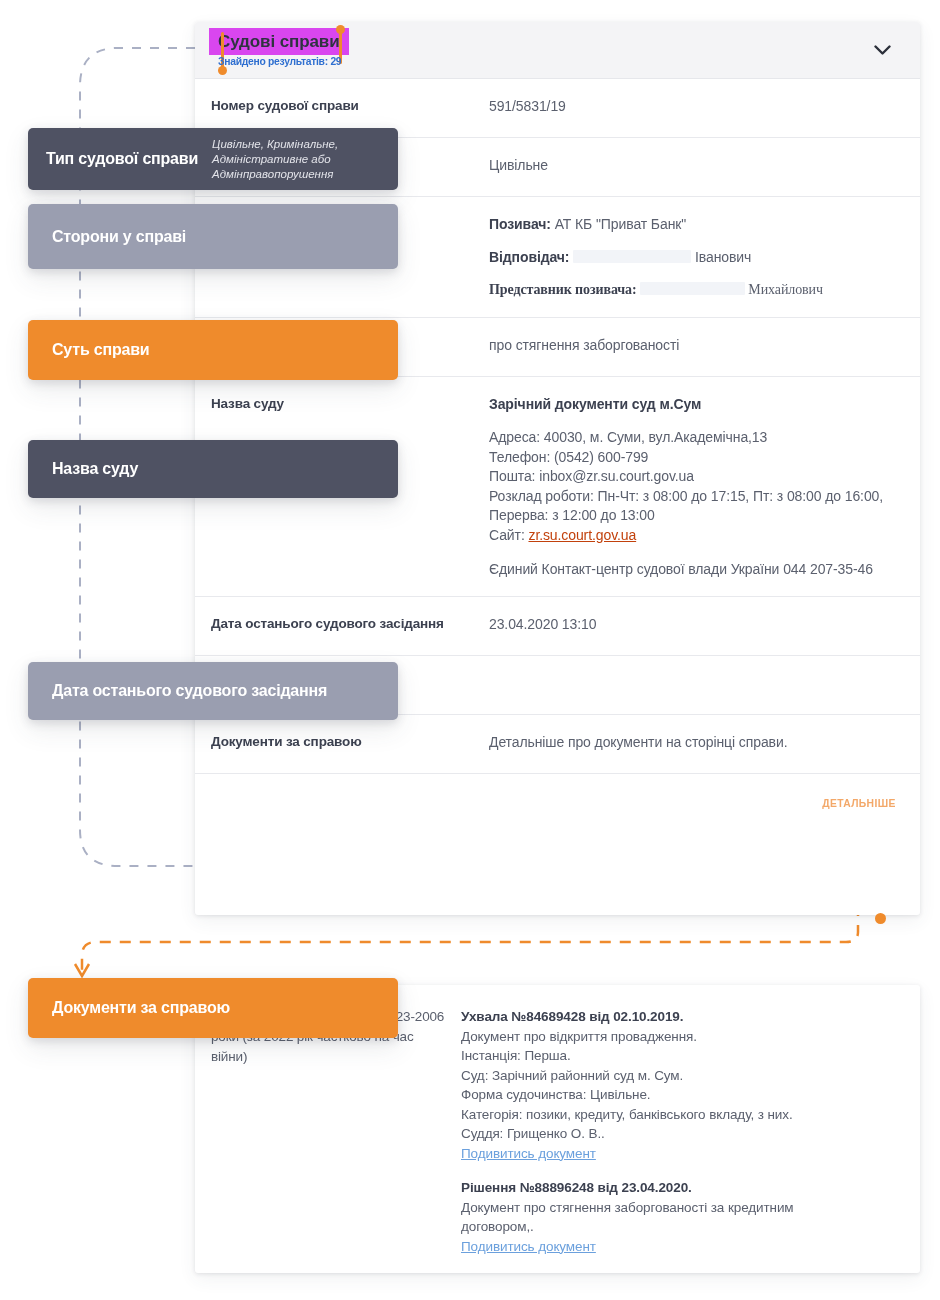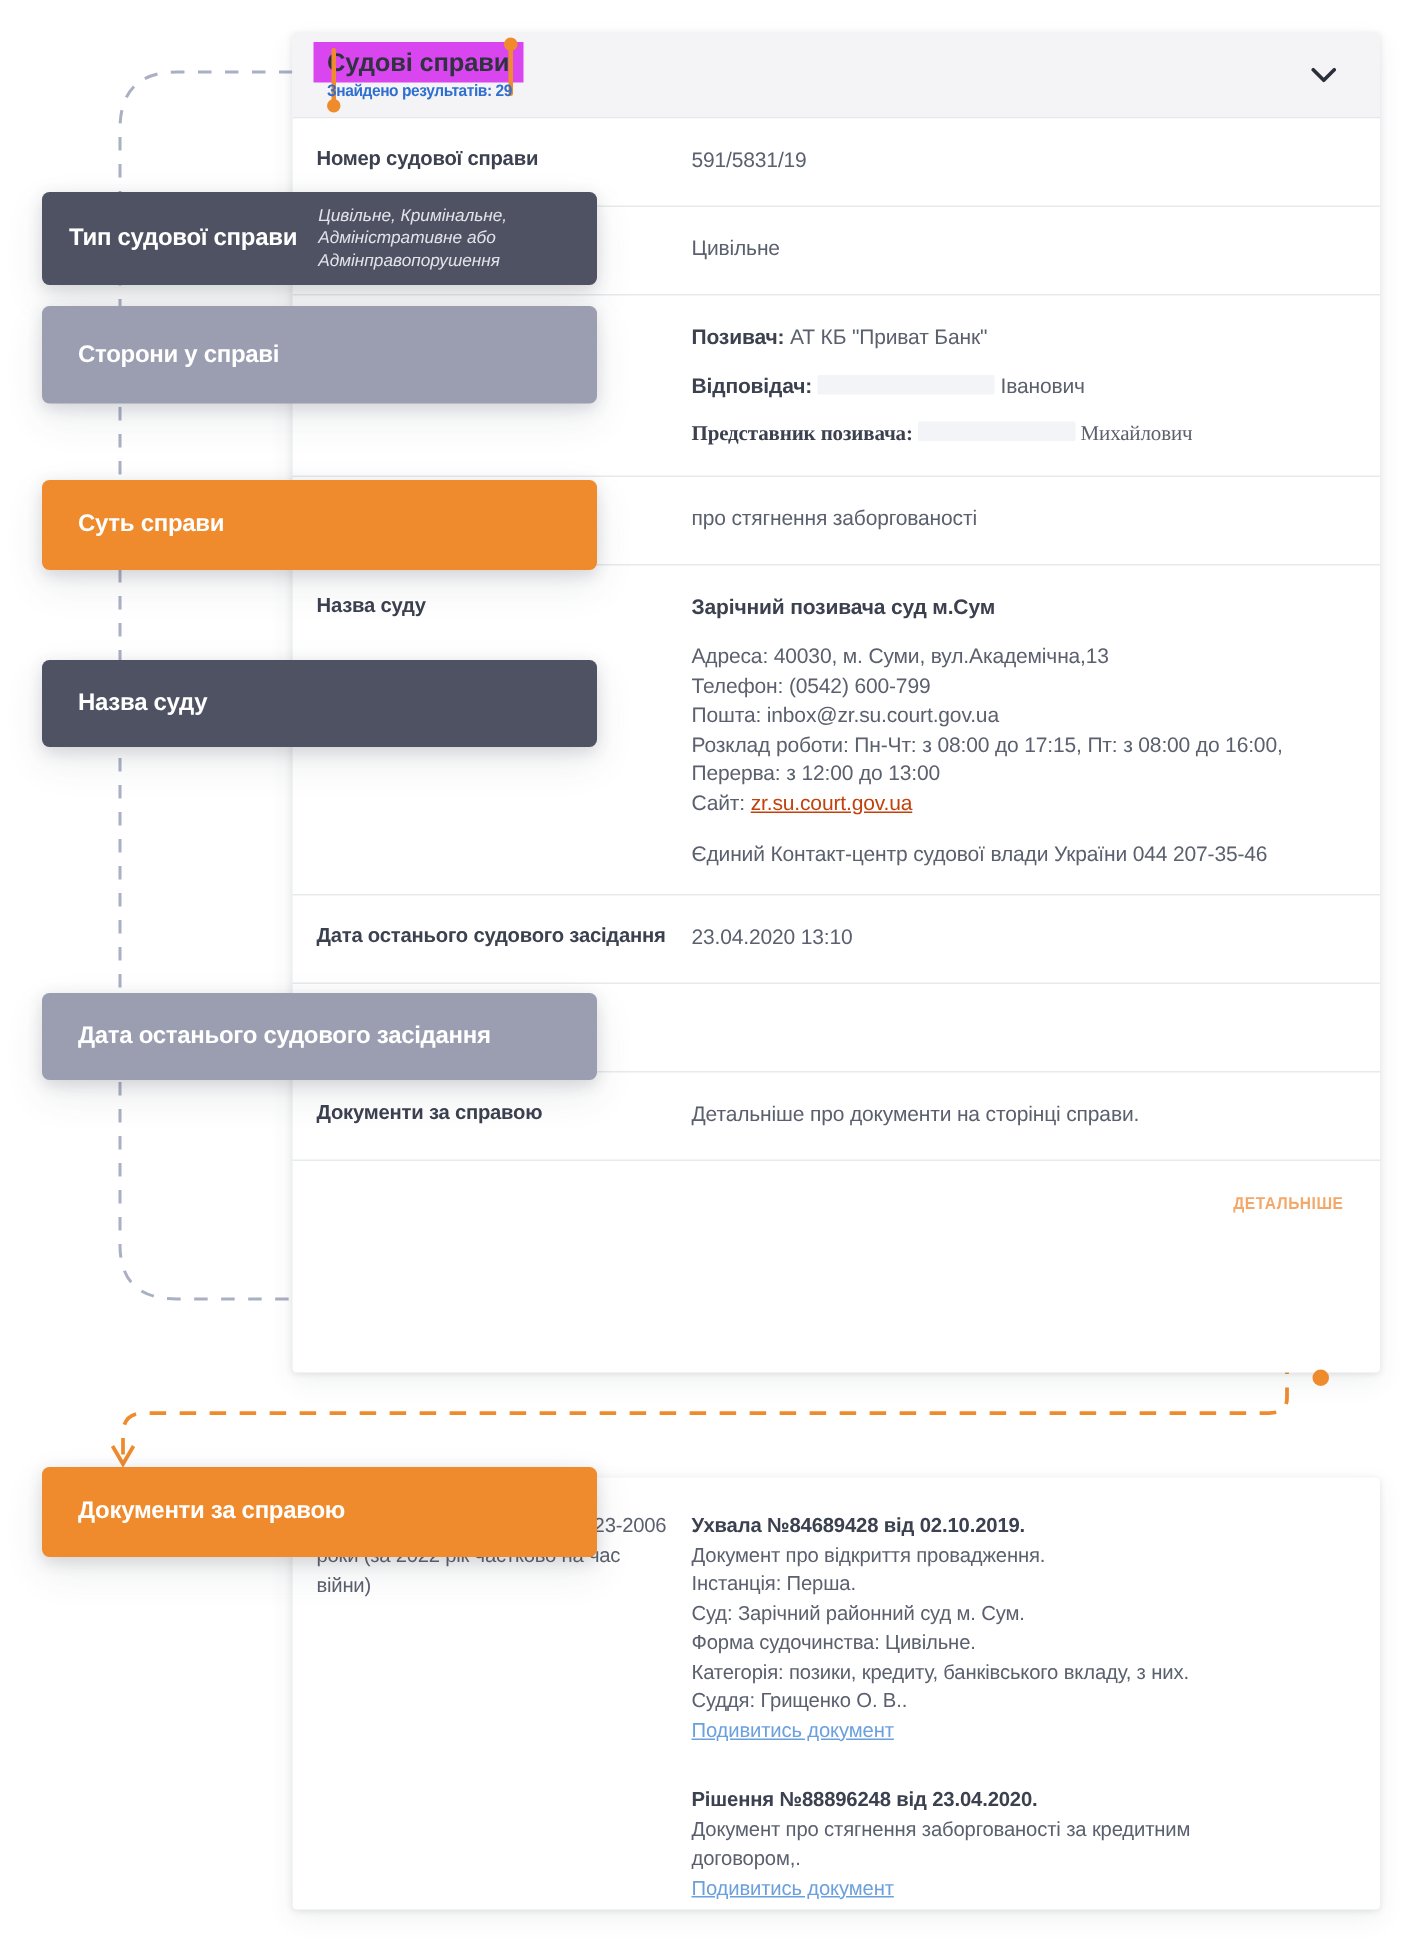--- a/index.html
+++ b/index.html
@@ -51,20 +51,21 @@
     position:absolute;right:24px;top:0;height:56px;width:28px;
     display:flex;align-items:center;justify-content:center;cursor:pointer;
   }
 
   
   .row{
     display:flex;align-items:flex-start;
     padding:17px 22px 17px 16px;
     border-bottom:1px solid #e8e9ed;
     min-height:24px;
+    gap:28px;
   }
   .row:last-child{border-bottom:1px solid #e8e9ed;}
   .row-label{
     width:250px;flex:0 0 250px;
     font-size:13.5px;font-weight:700;color:#3c4150;line-height:19px;
     letter-spacing:-.15px;
   }
   .row-value{
     flex:1;font-size:14px;color:#5b606e;line-height:20px;letter-spacing:-.1px;
   }
@@ -95,21 +96,21 @@
 
   
   .docs-row{display:flex;padding:22px 22px 22px 16px;}
   .docs-left{
     width:250px;flex:0 0 250px;font-size:13.5px;color:#5b606e;line-height:20px;
     padding-right:14px;box-sizing:border-box;letter-spacing:-.15px;
   }
   .docs-right{flex:1;font-size:13.5px;color:#5b606e;line-height:19.5px;letter-spacing:-.1px;}
   .doc-title{font-weight:700;color:#3c4150;}
   .doc-link{color:#6ba0dd;cursor:pointer;}
-  .doc-group{margin-bottom:27px;}
+  .doc-group{margin-bottom:15px;}
   .doc-group:last-child{margin-bottom:0;}
 
   
   .callout{
     position:absolute;border-radius:5px;
     box-shadow:0 3px 10px rgba(60,64,80,.16), 0 10px 26px rgba(60,64,80,.10);
     display:flex;align-items:center;
     color:#ffffff;box-sizing:border-box;
   }
   .callout .c-title{
@@ -191,21 +192,21 @@
 
     <div class="row">
       <div class="row-label">Суть справи</div>
       <div class="row-value">про стягнення заборгованості</div>
     </div>
 
 
     <div class="row">
       <div class="row-label">Назва суду</div>
       <div class="row-value">
-        <div class="court-name">Зарічний позивача суд м.Сум</div>
+        <div class="court-name">Зарічний документи суд м.Сум</div>
         <div class="court-block">
           <div>Адреса: 40030, м. Суми, вул.Академічна,13</div>
           <div>Телефон: (0542) 600-799</div>
           <div>Пошта: inbox@zr.su.court.gov.ua</div>
           <div>Розклад роботи: Пн-Чт: з 08:00 до 17:15, Пт: з 08:00 до 16:00,</div>
           <div>Перерва: з 12:00 до 13:00</div>
           <div>
             <span>Сайт:</span>
             <a class="court-link" href="#">zr.su.court.gov.ua</a>
           </div>

